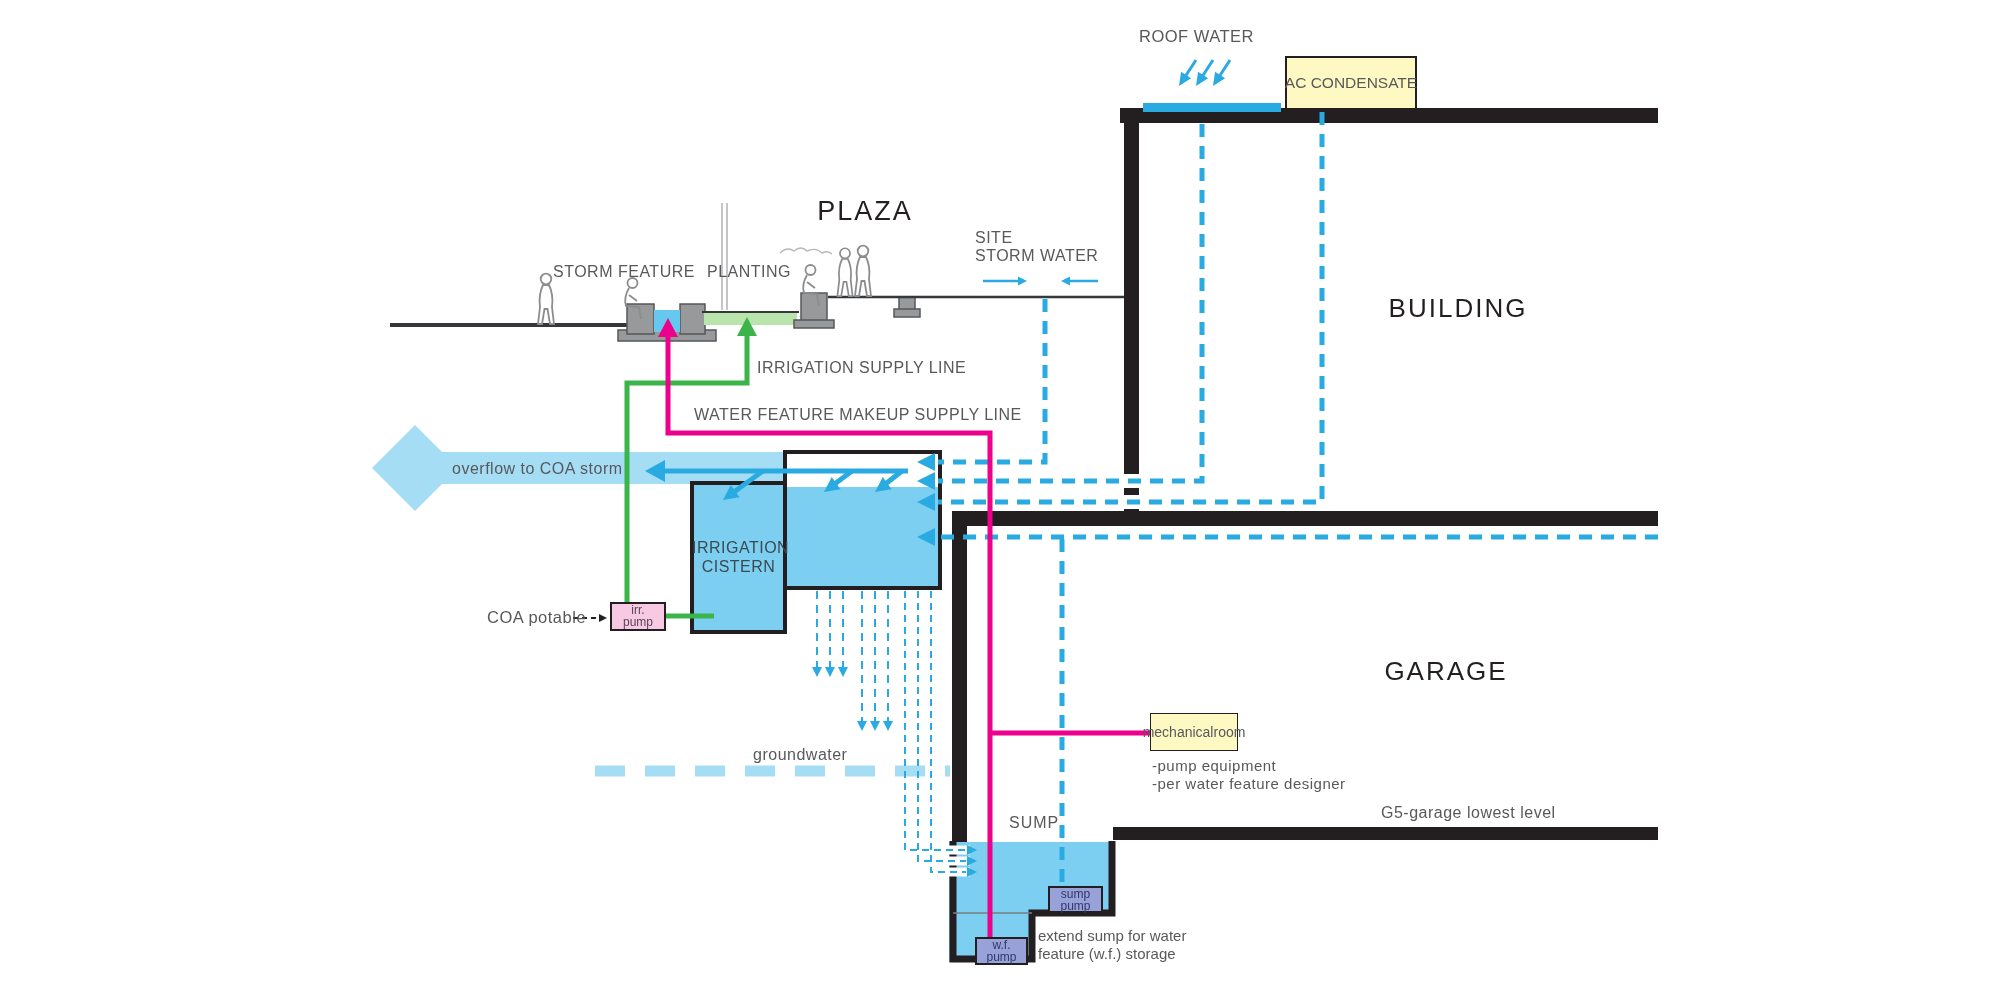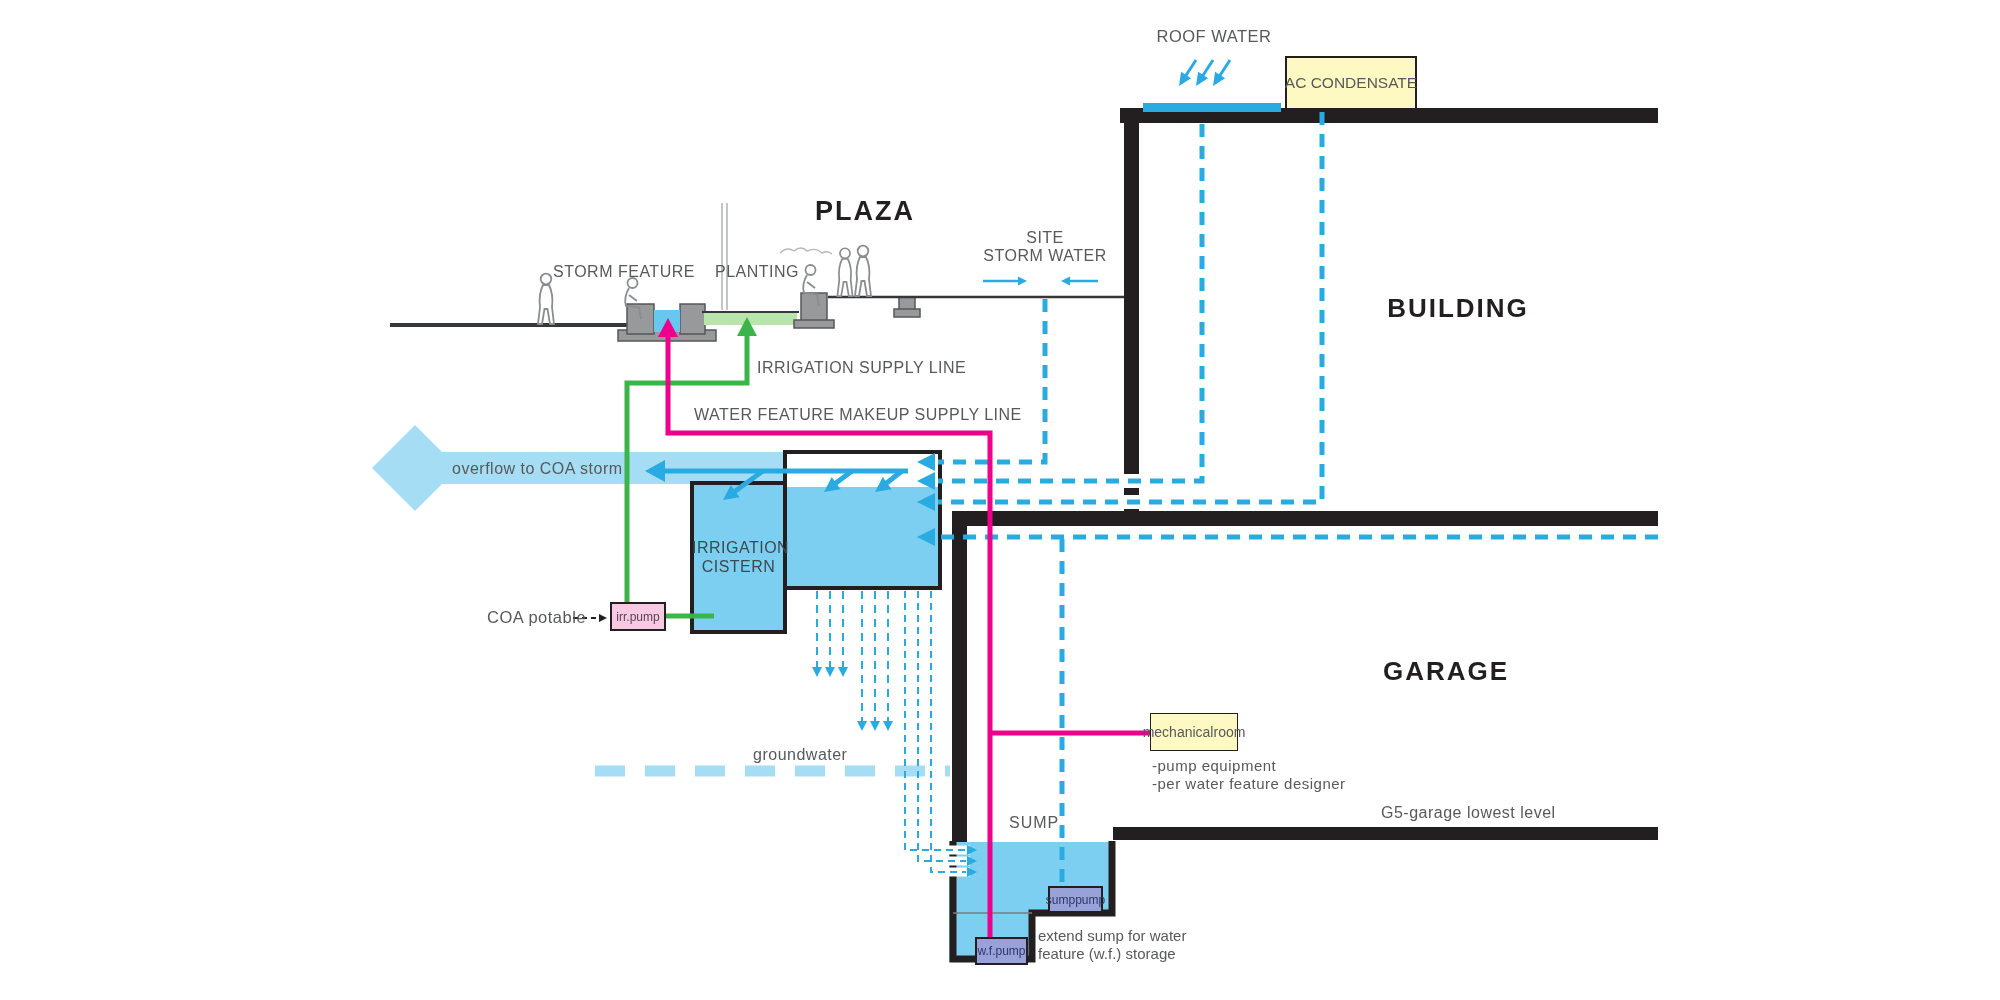--- a/index.html
+++ b/index.html
@@ -1,26 +1,26 @@
 <!DOCTYPE html>
 <html><head>
 <meta charset="utf-8">
 <style>
   html,body{margin:0;padding:0;background:#fff}
   #stage{position:relative;width:2000px;height:1000px;background:#fff;
          font-family:"Liberation Sans",sans-serif;overflow:hidden}
   #diagram{position:absolute;left:0;top:0}
   .lbl{position:absolute;color:#58595b;font-size:16px;letter-spacing:.5px;white-space:nowrap}
-  .center{text-align:center}
-  .title{position:absolute;color:#231f20;font-weight:bold;font-size:26px;
+  .center{}
+  .title{position:absolute;color:#231f20;font-weight:normal;font-size:26px;
          letter-spacing:2px;white-space:nowrap;text-align:center}
   .boxlbl{position:absolute;background:#fef9c3;border:2px solid #231f20;box-sizing:border-box;
           display:flex;align-items:center;justify-content:center;color:#58595b;white-space:nowrap}
   .pump{position:absolute;border:2px solid #231f20;box-sizing:border-box;
-        display:flex;flex-direction:row;align-items:center;justify-content:center;
+        display:flex;flex-direction:column;align-items:center;
         font-size:12px;line-height:12px;color:#32386b;text-align:center}
   .pump.pink{background:#f7c9e3;color:#5c4558}
   .pump.blue{background:#98a2d8}
   .tanklbl{position:absolute;color:#3c4a52;font-size:16px;line-height:19px;
            text-align:center;letter-spacing:.5px}
   .tanklbl span,.stack span{display:block}
   .stack{position:absolute;color:#58595b;white-space:nowrap}
 </style>
 </head>
 <body>

